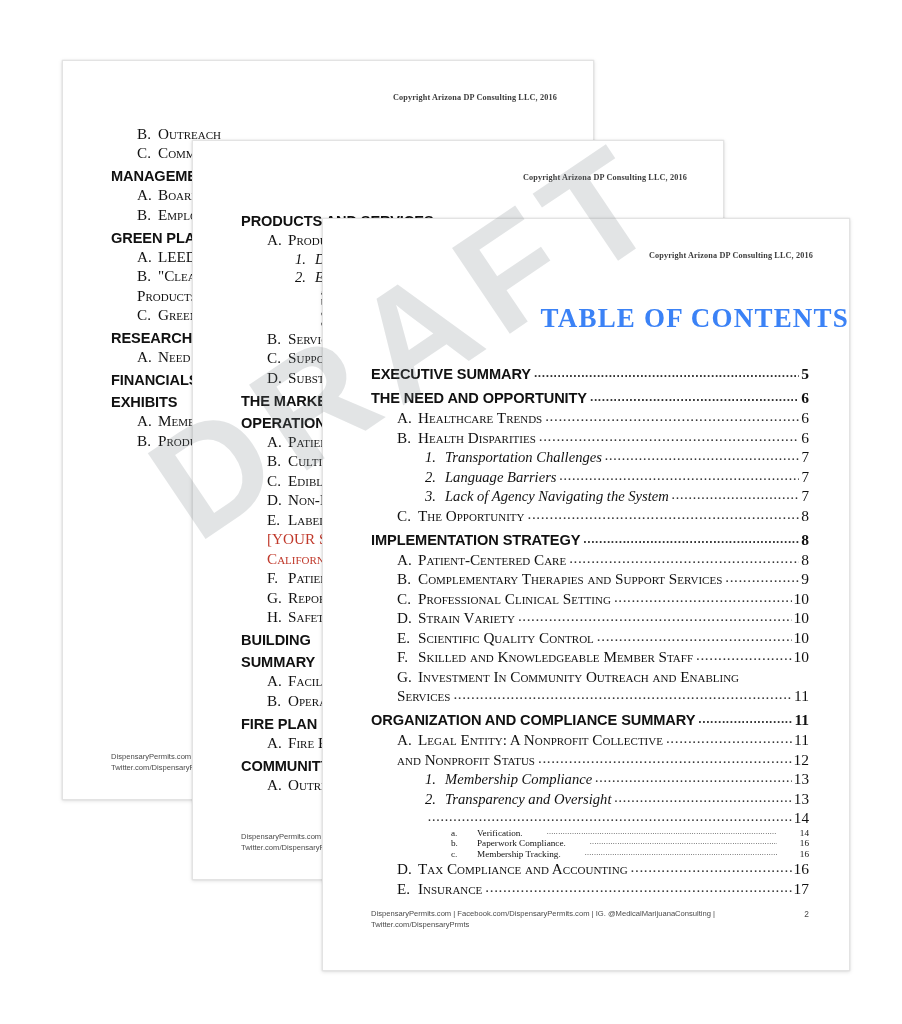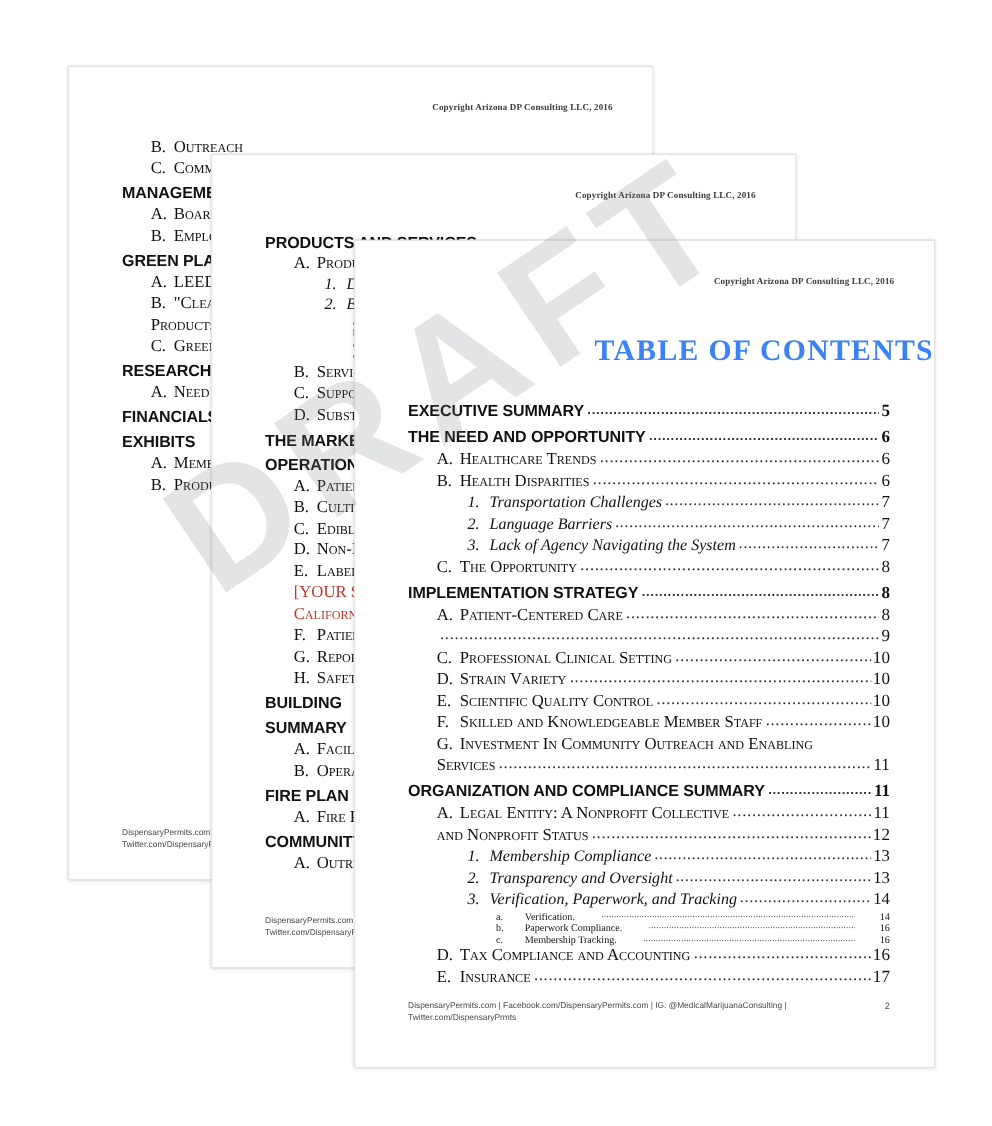--- a/index.html
+++ b/index.html
@@ -400,20 +400,21 @@
         <span class="lbl">IMPLEMENTATION STRATEGY</span>
         <span class="dots"></span>
         <span class="pg">8</span>
       </div>
       <div class="row lv-a">
         <span class="lbl"><span class="idx">A.</span>Patient-Centered Care</span>
         <span class="dots"></span>
         <span class="pg">8</span>
       </div>
       <div class="row lv-a">
+        <span class="lbl"><span class="idx">B.</span>Complementary Therapies and Support Services</span>
         <span class="dots"></span>
         <span class="pg">9</span>
       </div>
       <div class="row lv-a">
         <span class="lbl"><span class="idx">C.</span>Professional Clinical Setting</span>
         <span class="dots"></span>
         <span class="pg">10</span>
       </div>
       <div class="row lv-a">
         <span class="lbl"><span class="idx">D.</span>Strain Variety</span>
@@ -457,21 +458,20 @@
         <span class="lbl"><span class="idx">1.</span>Membership Compliance</span>
         <span class="dots"></span>
         <span class="pg">13</span>
       </div>
       <div class="row lv-num">
         <span class="lbl"><span class="idx">2.</span>Transparency and Oversight</span>
         <span class="dots"></span>
         <span class="pg">13</span>
       </div>
       <div class="row lv-num">
-        <span class="lbl"><span class="idx">3.</span>Verification, Paperwork, and Tracking</span>
         <span class="dots"></span>
         <span class="pg">14</span>
       </div>
       <div class="row lv-alpha">
         <span class="lbl"><span class="idx">a.</span>Verification.</span>
         <span class="dots"></span>
         <span class="pg">14</span>
       </div>
       <div class="row lv-alpha">
         <span class="lbl"><span class="idx">b.</span>Paperwork Compliance.</span>

